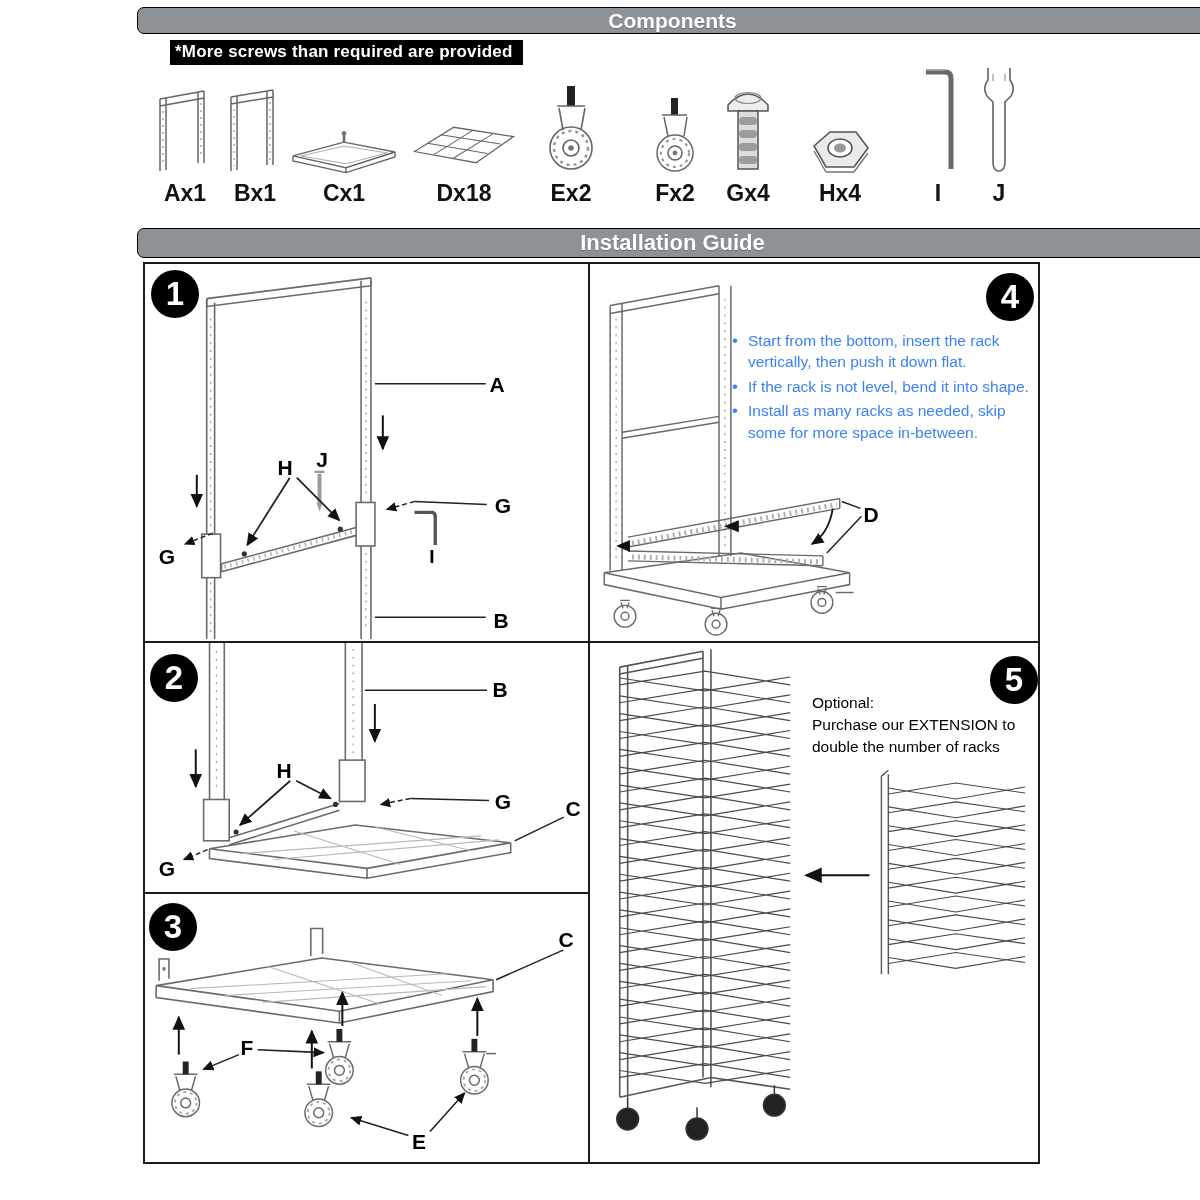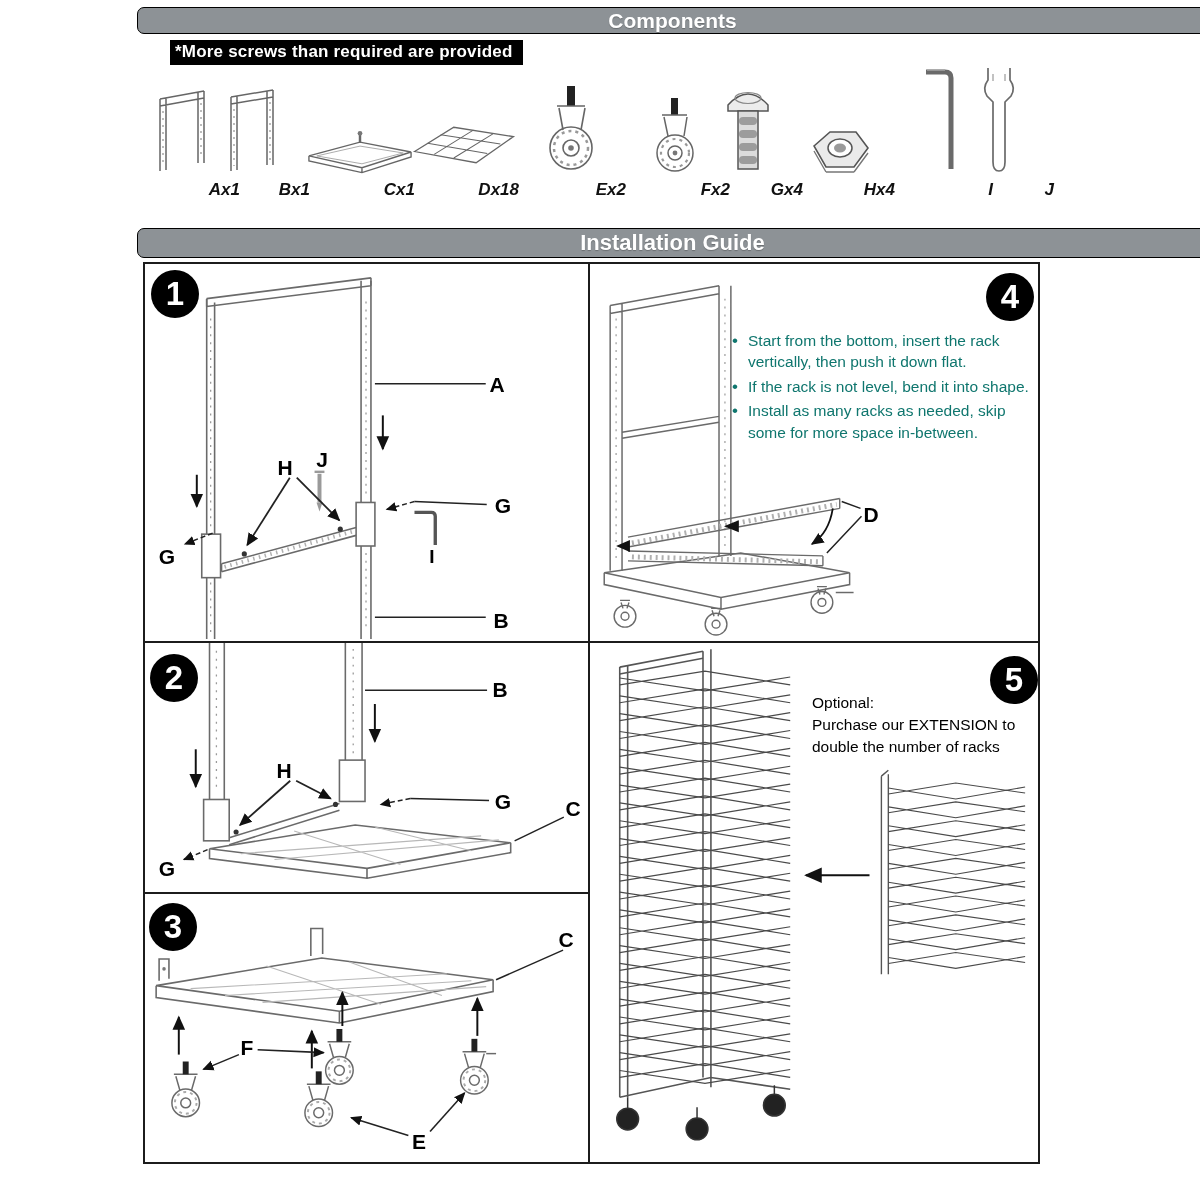--- a/index.html
+++ b/index.html
@@ -9,33 +9,33 @@
   .hdr{position:absolute;left:137px;width:1071px;background:#8d9296;border:1px solid #000000;
        border-radius:7px;color:#fff;font-weight:bold;display:flex;align-items:center;justify-content:center;
        text-shadow:0 1px 1px rgba(0,0,0,.25);}
   #hdr-components{top:7px;height:27px;font-size:21px;}
   #hdr-install{top:228px;height:30px;font-size:22px;}
   .note{position:absolute;left:133px;top:40px;background:#000;color:#fff;font-weight:bold;
         font-size:17px;padding:2px 10px 3px 5px;letter-spacing:.2px;margin-left:37px;}
   .comp-cell{position:absolute;top:70px;width:110px;height:132px;}
   .comp-icon-box{position:absolute;left:0;right:0;top:0;height:106px;display:flex;
                  align-items:flex-end;justify-content:center;}
-  .comp-label{position:absolute;left:0;right:0;top:110px;text-align:right;font-weight:bold;font-size:17px;font-style:italic;}
+  .comp-label{position:absolute;left:0;right:0;top:110px;text-align:center;font-weight:bold;font-size:23px;}
   .panel{position:absolute;border:2px solid #1c1c1c;background:#fff;}
   #p1{left:143px;top:262px;width:447px;height:381px;}
   #p2{left:143px;top:641px;width:447px;height:253px;}
   #p3{left:143px;top:892px;width:447px;height:272px;}
   #p4{left:588px;top:262px;width:452px;height:381px;}
   #p5{left:588px;top:641px;width:452px;height:523px;}
   .art{position:absolute;left:0;top:0;width:100%;height:100%;}
   .badge{position:absolute;width:48px;height:48px;border-radius:50%;background:#000;color:#fff;
          font-weight:bold;font-size:33px;display:flex;align-items:center;justify-content:center;z-index:3;}
   .plabel{position:absolute;transform:translate(-50%,-50%);font-weight:bold;font-size:21px;color:#000;z-index:2;}
   .bullets{position:absolute;left:141px;top:66px;width:306px;margin:0;padding:0;list-style:none;
-           font-size:15.5px;line-height:1.38;color:#0f766e;}
+           font-size:15.5px;line-height:1.38;color:#3b82f6;}
   .bullets li{position:relative;padding-left:17px;margin-bottom:3px;}
   .bullets li::before{content:"\2022";position:absolute;left:1px;top:-1px;font-size:17px;}
   .opt-text{position:absolute;left:222px;top:49px;font-size:15.5px;line-height:1.42;color:#000000;}
 </style>
 </head>
 <body>
 
 <div class="page">
 
   <div class="hdr" id="hdr-components">Components</div>
@@ -65,21 +65,21 @@
             <path d="M8,16 L50,9 M8,23 L50,16 M8,16 V90 M14,15 V89 M44,10 V84 M50,9 V84"></path>
           </g>
           <g stroke="#999" stroke-width="1.3" stroke-dasharray="2,5" fill="none">
             <path d="M11,28 V85 M47,21 V80"></path>
           </g>
         </svg>
       </div>
       <div class="comp-label">Bx1</div>
     </div>
 
-    <div class="comp-cell" style="left:305px;">
+    <div class="comp-cell" style="left:289px;">
       <div class="comp-icon-box">
         <svg width="112" height="48" viewBox="0 0 112 48">
           <g stroke="#666" stroke-width="1.4" fill="none">
             <path d="M4,28 L56,14 L108,24 L58,40 Z M4,28 v5 L58,45 L108,29 v-5 M58,40 v5"></path>
             <path d="M56,14 V6" stroke-width="2.5"></path>
           </g>
           <circle cx="56" cy="5" r="2.4" fill="#777"></circle>
           <path d="M12,28 L56,18 L100,25 L58,36 Z" stroke="#aaa" stroke-width="1" fill="none"></path>
         </svg>
       </div>

